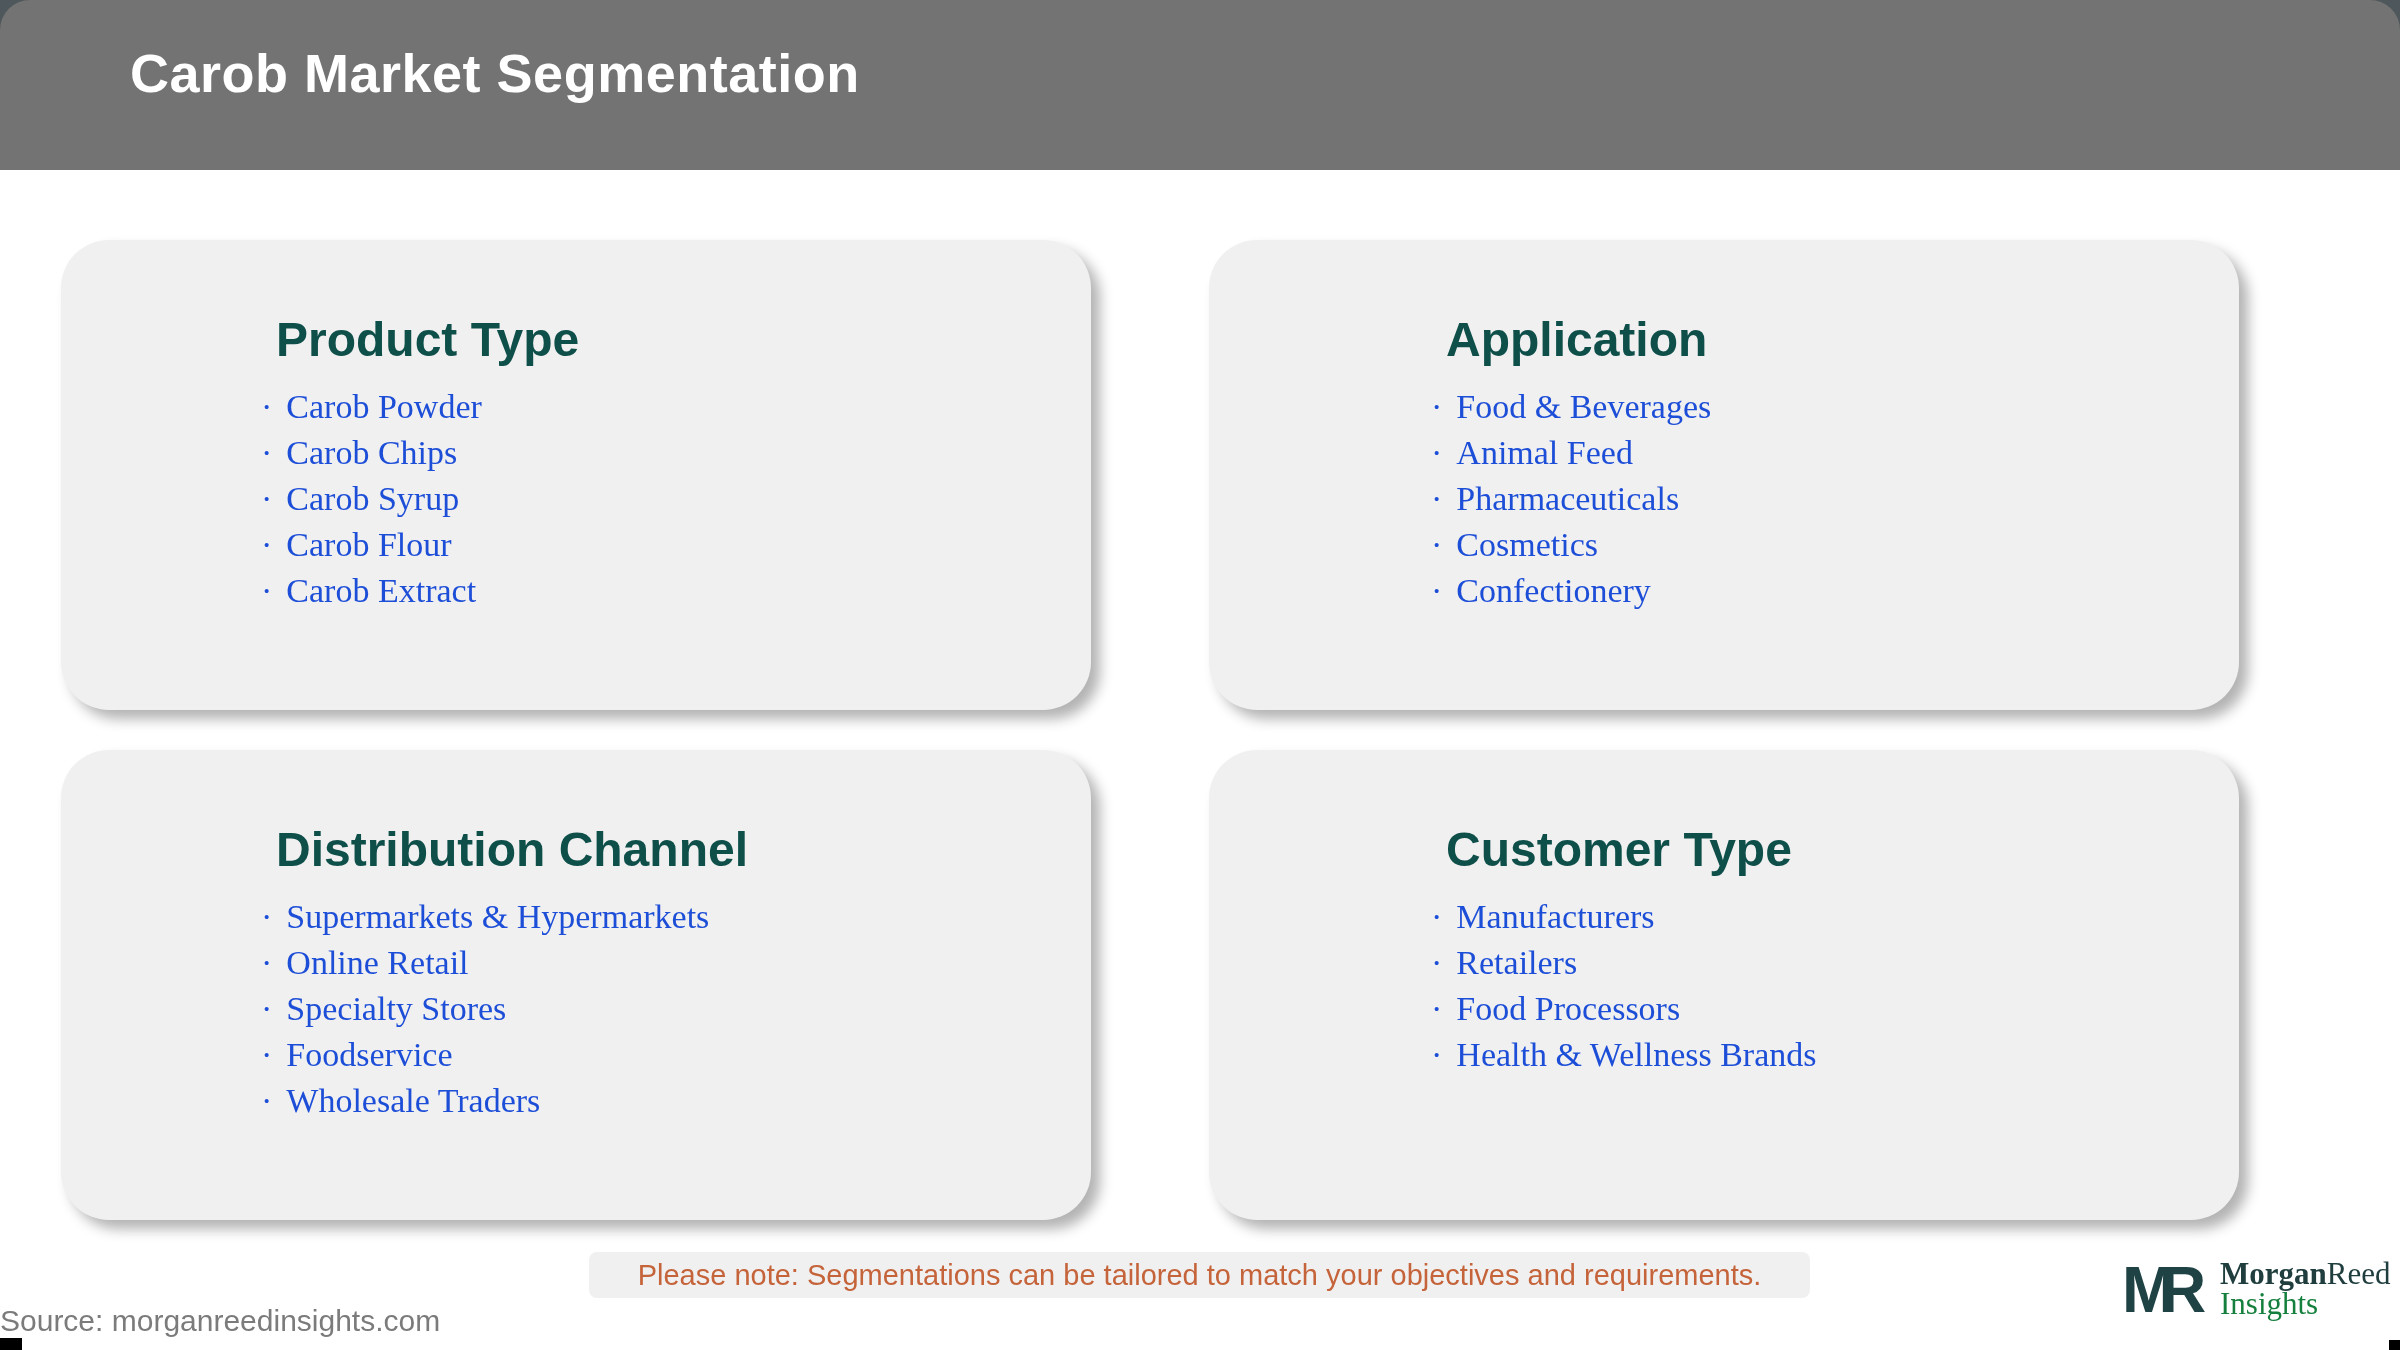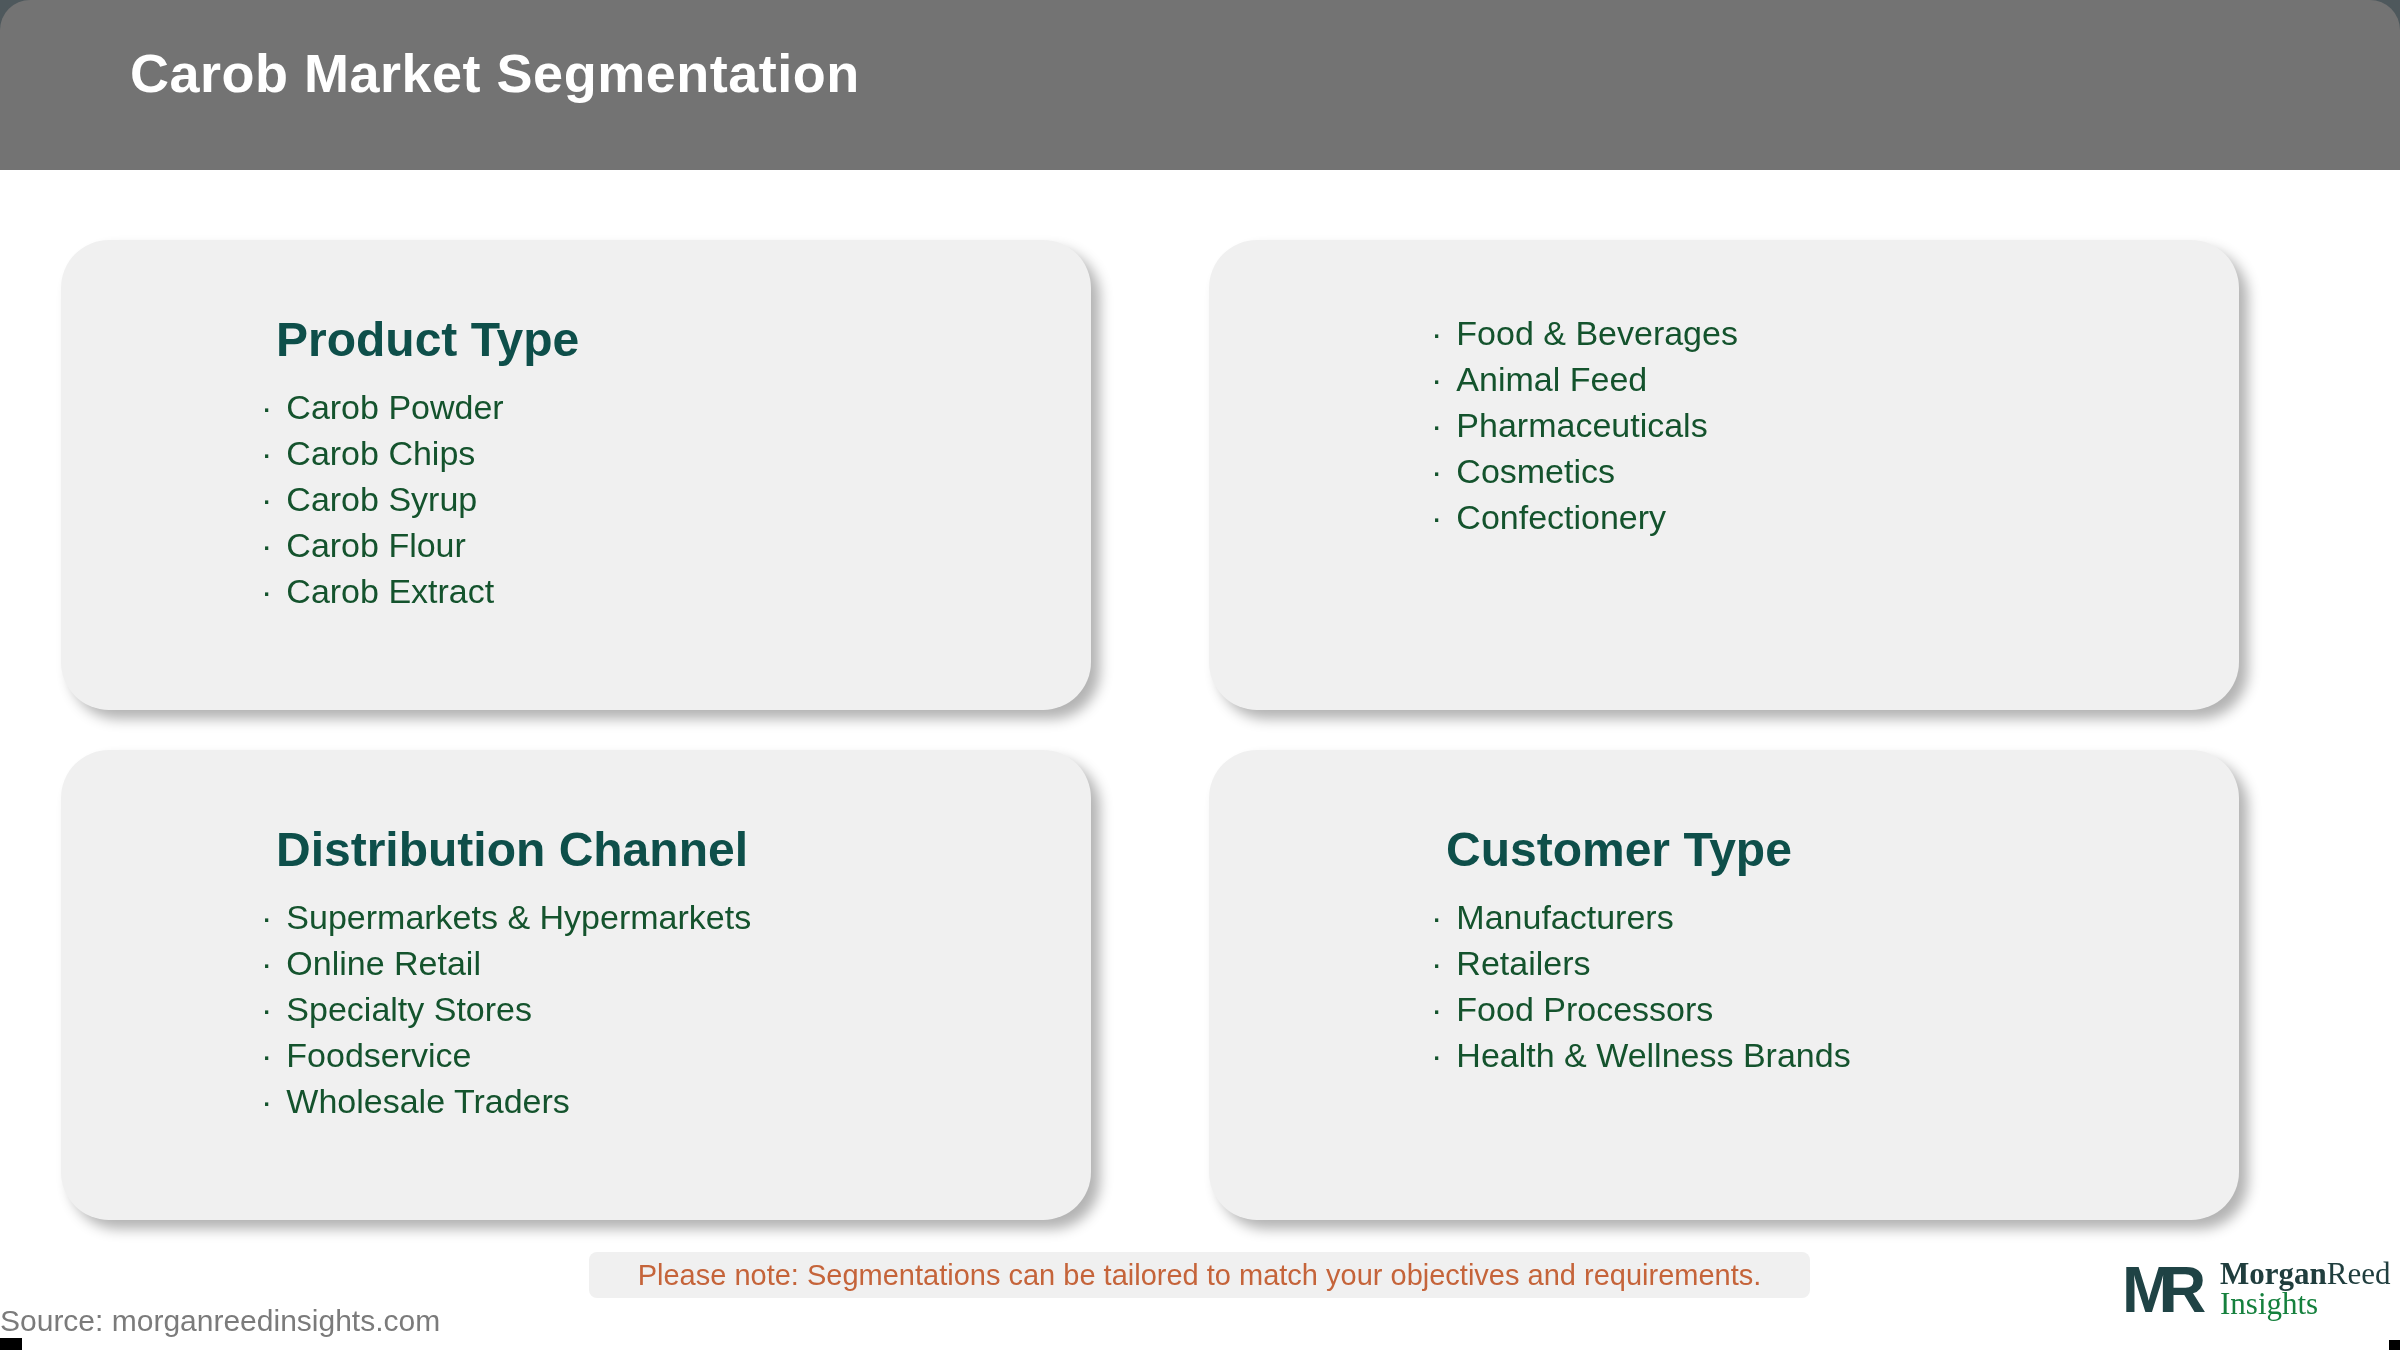--- a/index.html
+++ b/index.html
@@ -39,22 +39,23 @@
   .card.c0 { left:61px;   top:240px; padding:56px 40px 0 200px; }
   .card.c1 { left:1209px; top:240px; padding:56px 40px 0 222px; }
   .card.c2 { left:61px;   top:750px; padding:56px 40px 0 200px; }
   .card.c3 { left:1209px; top:750px; padding:56px 40px 0 222px; }
   .card-title {
     margin:15px; font-size:48px; font-weight:bold; color:#0e4f4a;
     line-height:1.2;
   }
   .card ul { list-style:none; margin:14px 0 0 0; padding:0; }
   .card li {
-    font-size:34px; line-height:46px; color:#14532d;
+    font-size:34px; line-height:46px; color:#1d4ed8;
     white-space:nowrap;
+    font-family:Liberation Serif, serif;
   }
   .card li .dot { margin-right:14px; }
   .note-bar {
     position:absolute; left:589px; top:1252px;
     width:1221px; height:46px;
     background:#f0f0f0; border-radius:8px;
     color:#c5643a; font-size:29px; line-height:46px;
     text-align:center;
   }
   .source-line {
@@ -94,20 +95,21 @@
   <ul>
     <li><span class="dot">·</span><span>Carob Powder</span></li>
     <li><span class="dot">·</span><span>Carob Chips</span></li>
     <li><span class="dot">·</span><span>Carob Syrup</span></li>
     <li><span class="dot">·</span><span>Carob Flour</span></li>
     <li><span class="dot">·</span><span>Carob Extract</span></li>
   </ul>
 </div>
 
 <div class="card c1">
+  <h2 class="card-title">Application</h2>
   <ul>
     <li><span class="dot">·</span><span>Food &amp; Beverages</span></li>
     <li><span class="dot">·</span><span>Animal Feed</span></li>
     <li><span class="dot">·</span><span>Pharmaceuticals</span></li>
     <li><span class="dot">·</span><span>Cosmetics</span></li>
     <li><span class="dot">·</span><span>Confectionery</span></li>
   </ul>
 </div>
 
 <div class="card c2">

